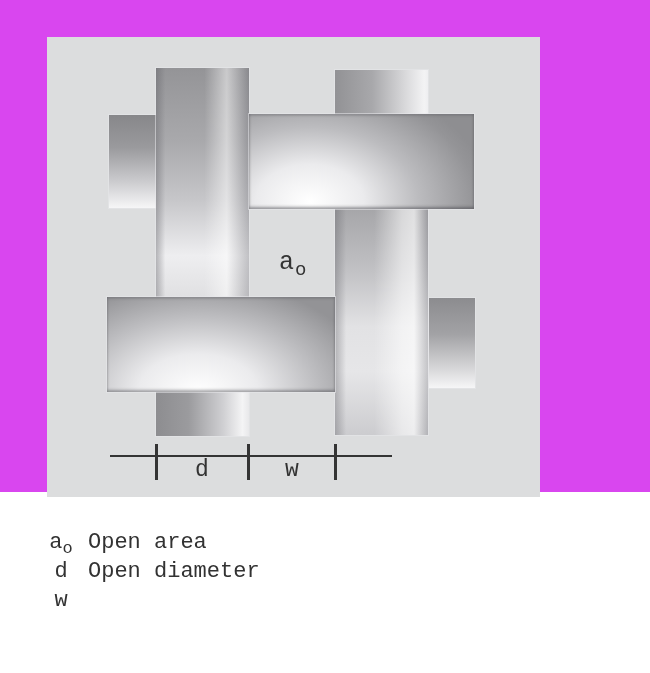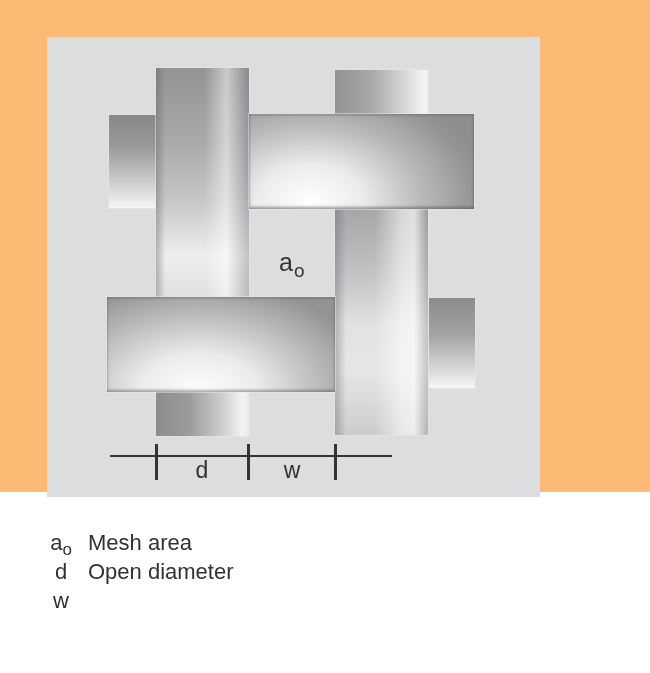--- a/index.html
+++ b/index.html
@@ -2,21 +2,21 @@
 <html><head>
 <meta charset="utf-8">
 <style>
   html,body{margin:0;padding:0;}
   body{
     width:650px;height:673px;background:#ffffff;
     font-family:"Liberation Sans", sans-serif;
     color:#323232;
     position:relative;overflow:hidden;
   }
-  .page{position:relative;width:650px;height:492px;background:#fdba74;}
+  .page{position:relative;width:650px;height:492px;background:#d946ef;font-family:Liberation Mono, monospace;}
 
   
   .panel{
     position:absolute;left:47px;top:37px;width:493px;height:460px;
     background:#dcddde;
   }
 
   
   .yarn{position:absolute;box-shadow:0 0 0 1px rgba(232,232,235,.55);}
 
@@ -118,21 +118,21 @@
       <div class="dim-label d-pos">d</div>
       <div class="dim-label w-pos">w</div>
     </div>
 
   </div>
 
   <div class="legend">
 
     <div class="legend-row">
       <span class="legend-symbol"><span>a</span><span class="sub">o</span></span>
-      <span class="legend-desc">Mesh area</span>
+      <span class="legend-desc">Open area</span>
     </div>
 
     <div class="legend-row">
       <span class="legend-symbol"><span>d</span><span class="sub"></span></span>
       <span class="legend-desc">Open diameter</span>
     </div>
 
     <div class="legend-row">
       <span class="legend-symbol"><span>w</span><span class="sub"></span></span>
     </div>

